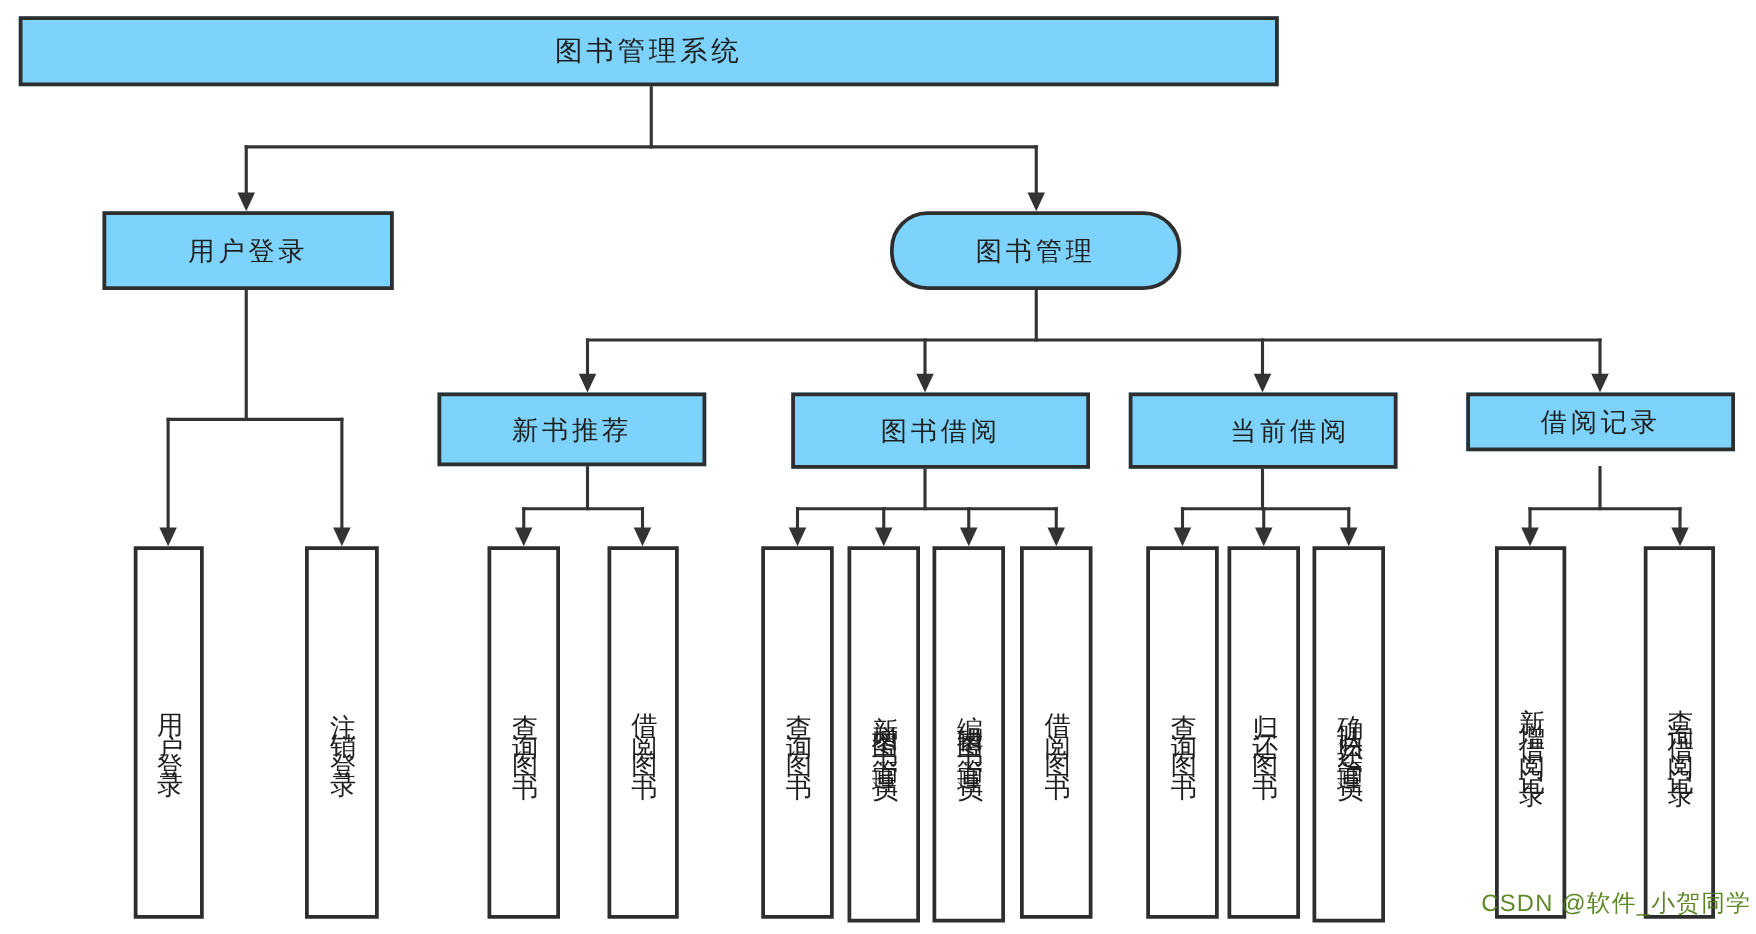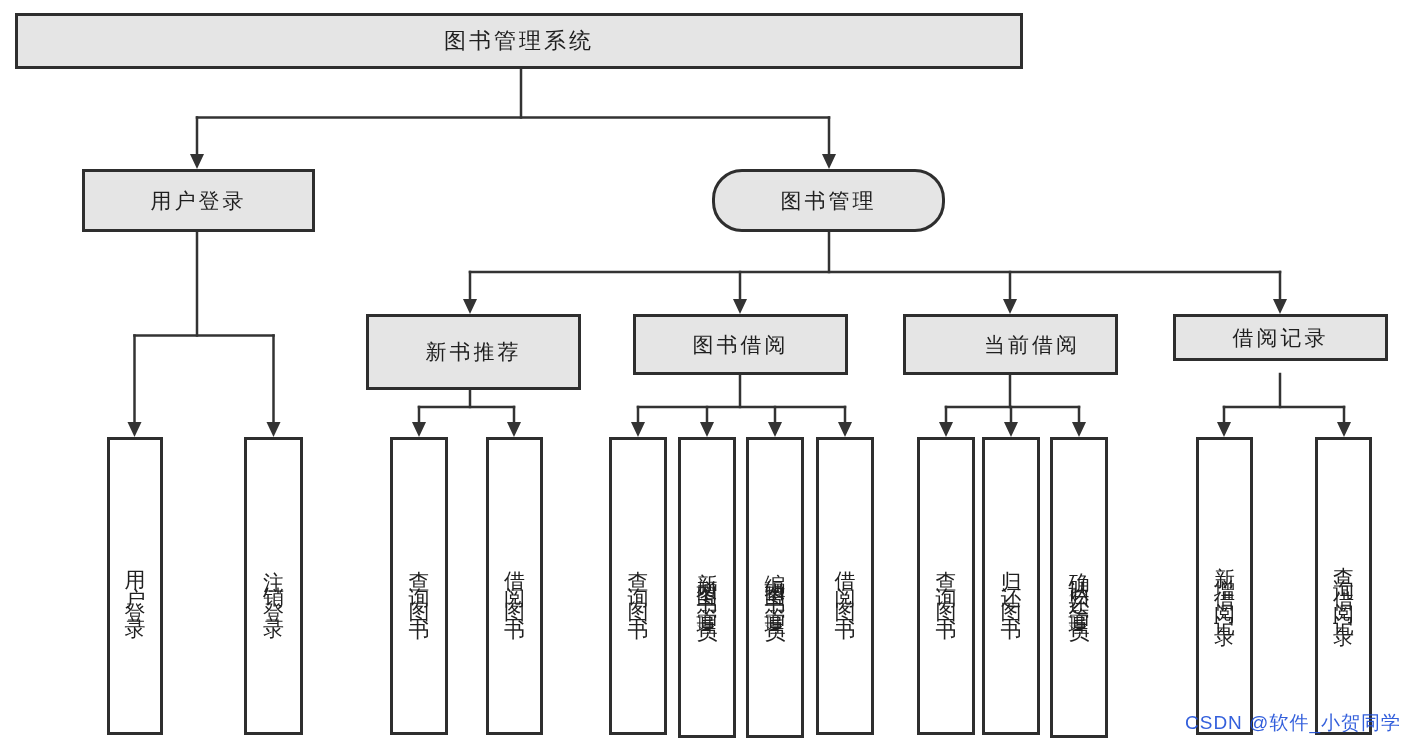--- a/index.html
+++ b/index.html
@@ -1,39 +1,39 @@
 <!DOCTYPE html>
 <html><head>
 <meta charset="utf-8">
 <style>
   html,body{margin:0;padding:0;background:#ffffff;}
   #canvas{
     position:relative;width:1405px;height:747px;background:#ffffff;
     font-family:"Liberation Sans",sans-serif;color:#1f1f1f;overflow:hidden;
   }
   .box{
-    position:absolute;box-sizing:border-box;border:3px solid #2e2e2e;background:#e5e5e5;
+    position:absolute;box-sizing:border-box;border:3px solid #2e2e2e;background:#7dd3fc;
     display:flex;align-items:center;justify-content:center;
     font-size:21px;letter-spacing:3px;white-space:nowrap;
   }
   .title{font-size:22px;}
   .vbox{
     position:absolute;box-sizing:border-box;border:3px solid #2e2e2e;background:#ffffff;
     writing-mode:vertical-rl;text-orientation:mixed;
     display:flex;align-items:center;justify-content:center;
     font-size:21px;text-align:center;
   }
   .ls16{letter-spacing:16px;}
   .ls12{letter-spacing:12px;}
   .ls8{letter-spacing:7px;}
   svg.wires{position:absolute;left:0;top:0;}
   svg.wires path{stroke:#333333;stroke-width:2.5;fill:none;stroke-linecap:square;}
   svg.wires polygon{fill:#333333;}
   .watermark{
-    position:absolute;left:1185px;top:710px;font-size:19px;color:#1d4ed8;
+    position:absolute;left:1185px;top:710px;font-size:19px;color:#4d7c0f;
     letter-spacing:1px;white-space:nowrap;opacity:.9;
   }
 </style>
 </head>
 <body>
 
 <div id="canvas">
 
   <svg class="wires" width="1405" height="747" viewBox="0 0 1405 747" aria-hidden="true">
 
@@ -97,22 +97,22 @@
     <polygon points="1217,422 1231,422 1224,437"></polygon>
     <path d="M1344 407 V422"></path>
     <polygon points="1337,422 1351,422 1344,437"></polygon>
   </svg>
 
   <div class="box title" style="left:15px;top:13px;width:1008px;height:56px;">图书管理系统</div>
 
   <div class="box" style="left:82px;top:169px;width:233px;height:63px;">用户登录</div>
   <div class="box" style="left:712px;top:169px;width:233px;height:63px;border-radius:30px;">图书管理</div>
 
-  <div class="box" style="left:366px;top:314px;width:215px;height:76px;text-align:right;">新书推荐</div>
-  <div class="box" style="left:633px;top:314px;width:215px;height:61px;">图书借阅</div>
+  <div class="box" style="left:350px;top:314px;width:215px;height:59px;text-align:right;">新书推荐</div>
+  <div class="box" style="left:633px;top:314px;width:239px;height:61px;">图书借阅</div>
   <div class="box" style="left:903px;top:314px;width:215px;height:61px;padding-left:43px;">当前借阅</div>
   <div class="box" style="left:1173px;top:314px;width:215px;height:47px;">借阅记录</div>
 
   <div class="vbox ls16" style="left:107px;top:437px;width:56px;height:298px;">用户登录</div>
   <div class="vbox ls16" style="left:244px;top:437px;width:59px;height:298px;">注销登录</div>
 
   <div class="vbox ls16" style="left:390px;top:437px;width:58px;height:298px;">查询图书</div>
   <div class="vbox ls16" style="left:486px;top:437px;width:57px;height:298px;">借阅图书</div>
 
   <div class="vbox ls16" style="left:609px;top:437px;width:58px;height:298px;">查询图书</div>

